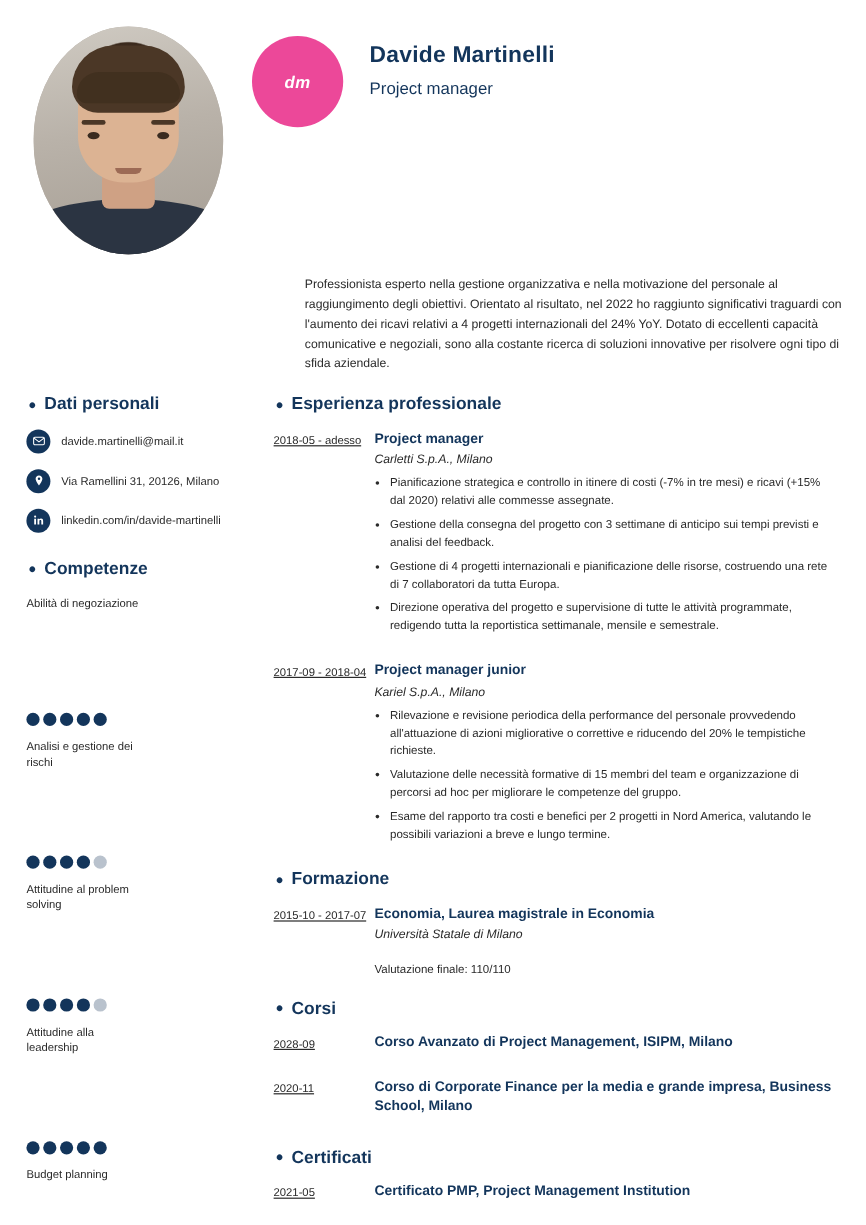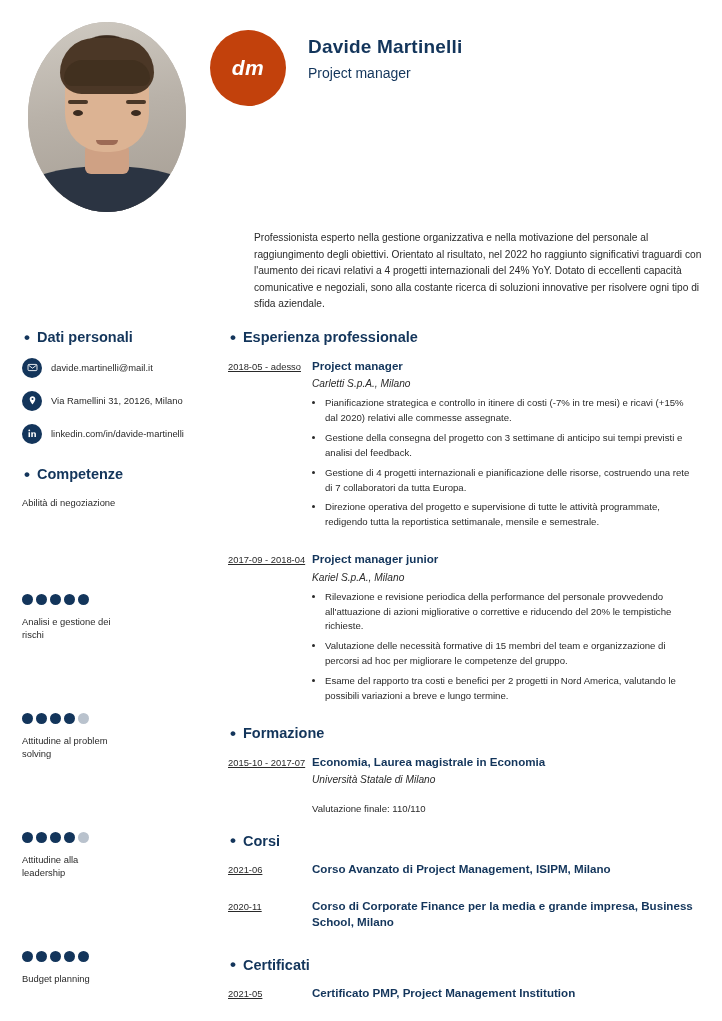--- a/index.html
+++ b/index.html
@@ -100,26 +100,26 @@
 
   .header-right {
     flex: 1;
     display: flex;
     align-items: flex-start;
     padding-left: 24px;
   }
   .monogram {
     width: 76px; height: 76px;
     border-radius: 50%;
-    background: #c2410c;
+    background: #ec4899;
     color: #ffffff;
     display: flex;
     align-items: center;
     justify-content: center;
-    font-size: 21px;
+    font-size: 14px;
     font-style: italic;
     font-weight: bold;
     letter-spacing: 0.5px;
     flex: 0 0 auto;
     margin-top: 8px;
   }
   .name-block { padding-left: 22px; padding-top: 14px; }
   .name {
     font-size: 19px;
     font-weight: bold;
@@ -469,21 +469,21 @@
           <div class="entry-note">Valutazione finale: 110/110</div>
         </div>
       </div>
 
       <div class="sec-title sec-gap" style="margin-top:18px">
         <span class="bullet">•</span>
         <span>Corsi</span>
       </div>
 
       <div class="entry">
-        <div class="entry-date">2021-06</div>
+        <div class="entry-date">2028-09</div>
         <div class="entry-body">
           <div class="entry-title">Corso Avanzato di Project Management, ISIPM, Milano</div>
         </div>
       </div>
 
       <div class="entry">
         <div class="entry-date">2020-11</div>
         <div class="entry-body">
           <div class="entry-title">Corso di Corporate Finance per la media e grande impresa, Business School, Milano</div>
         </div>

